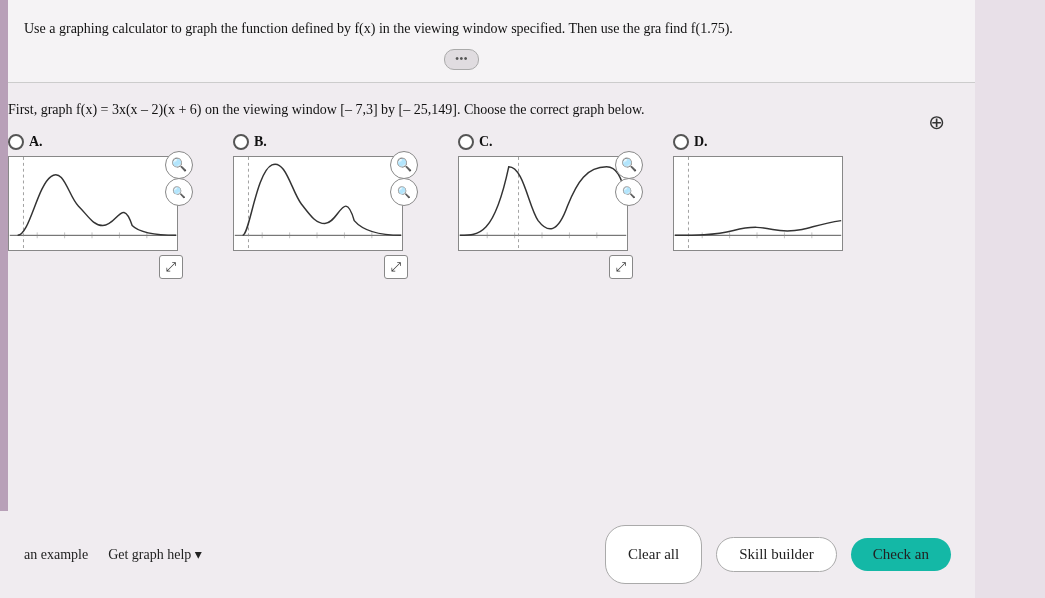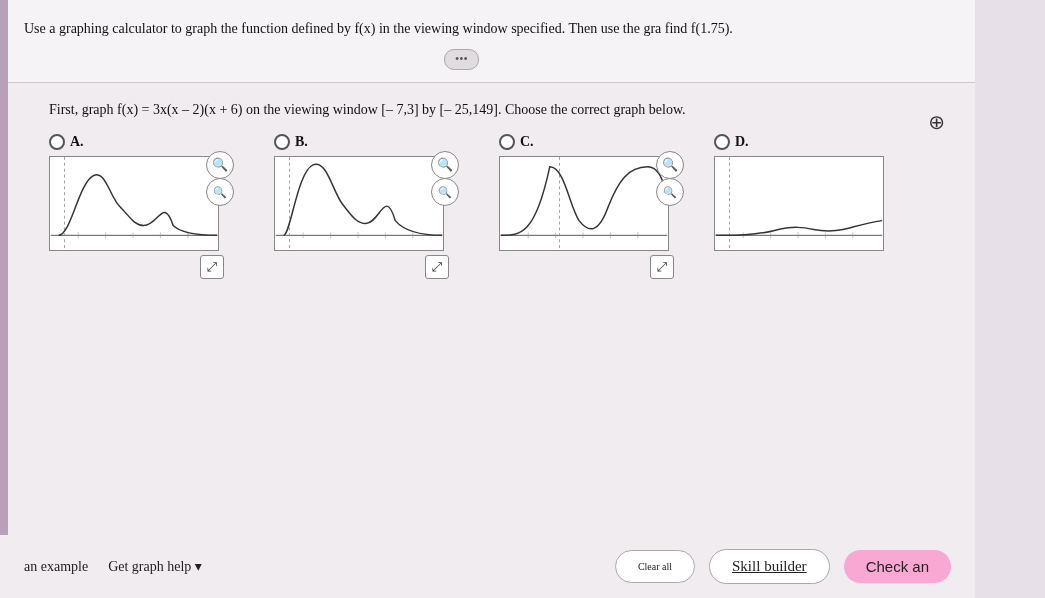--- a/index.html
+++ b/index.html
@@ -59,23 +59,22 @@
       padding: 2px 10px;
       font-size: 12px;
       color: #555;
       margin-left: 420px;
       margin-top: 4px;
       cursor: pointer;
     }
 
     .content-section {
       flex: 1;
-      padding: 16px 24px 0 41px;
-      position: relative;
-      margin-left: 8px;
+      padding: 16px 24px 0 8px;
+      position: relative;
     }
 
     .instruction-text {
       font-size: 14px;
       color: #111;
       margin-bottom: 14px;
       line-height: 1.5;
     }
 
     .options-row {
@@ -230,48 +229,47 @@
       display: flex;
       align-items: center;
       gap: 14px;
       margin-left: auto;
     }
 
     .clear-all-btn {
       background: white;
       border: 1.5px solid #aaa;
       border-radius: 20px;
-      padding: 10px 22px;
-      font-size: 10px;
+      padding: 20px 22px;
+      font-size: 15px;
       color: #222;
       cursor: pointer;
       font-family: Georgia, serif;
     }
 
     .skill-builder-btn {
       background: white;
       border: 1.5px solid #aaa;
       border-radius: 20px;
       padding: 8px 22px;
       font-size: 15px;
       color: #222;
       cursor: pointer;
       font-family: Georgia, serif;
-      text-decoration: underline;
     }
 
     .check-answer-btn {
-      background: #f9a8d4;
+      background: #14b8a6;
       border: none;
       border-radius: 20px;
       padding: 8px 22px;
       font-size: 15px;
       color: #222;
       cursor: pointer;
-      font-family: Liberation Sans, sans-serif;
+      font-family: Liberation Serif, serif;
     }
 
     .left-edge-bar {
       position: absolute;
       left: 0;
       top: 0;
       bottom: 0;
       width: 8px;
       background: #b8a0b8;
     }

